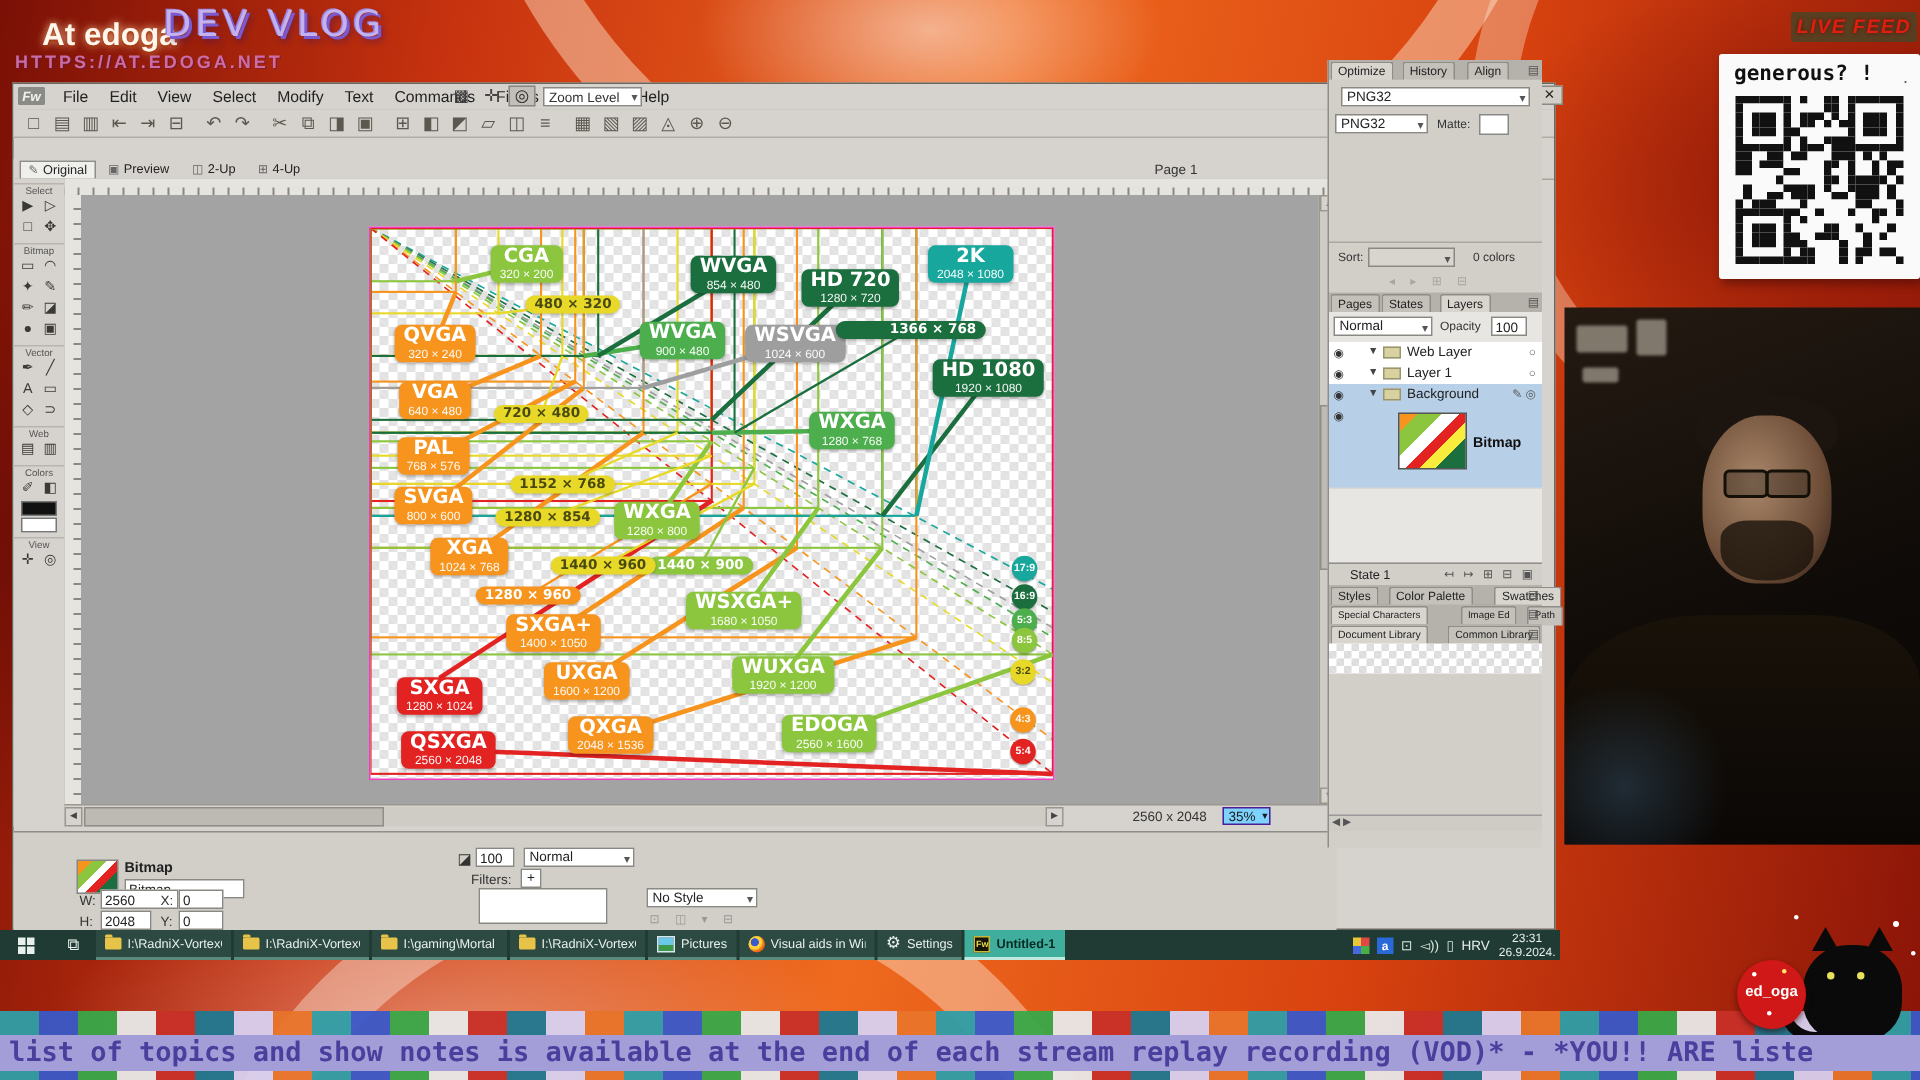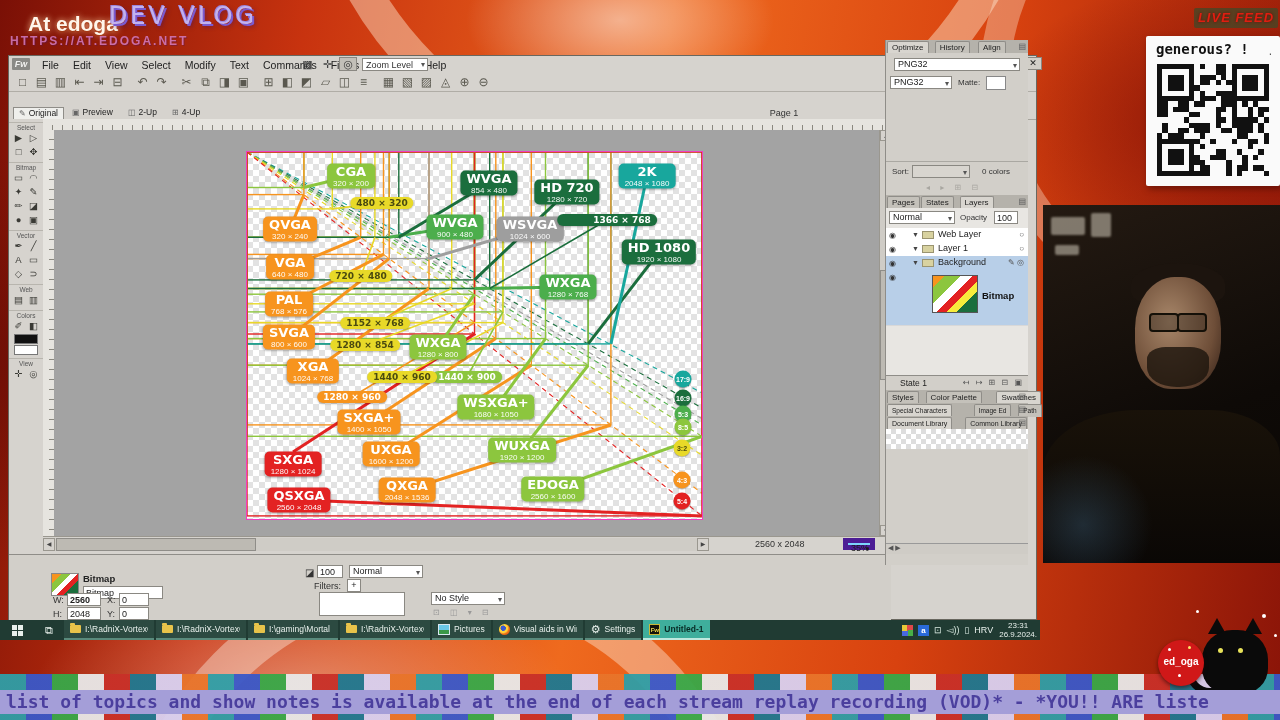--- a/index.html
+++ b/index.html
@@ -86,21 +86,21 @@
   #rulerleft{left:34px;top:74px;width:11px;height:406px;background:#e6e4df;border-right:1px solid #9a978f;
     background-image:repeating-linear-gradient(180deg,transparent 0 9px,#8a887f 9px 10px);background-size:5px 10px;background-position:6px 0;background-repeat:repeat-y;}
   #canvas{left:45px;top:74px;width:825px;height:406px;background:#a3a3a3;overflow:hidden;}
   #vscroll{left:870px;top:74px;width:12px;height:406px;background:#cfccc6;border-left:1px solid #9a978f;}
   .scr-arrow{position:absolute;width:12px;height:11px;font-size:6px;text-align:center;line-height:11px;color:#444;background:#d6d3ce;border:1px solid #9a978f;box-sizing:border-box;}
   #vthumb{position:absolute;left:0;top:140px;width:12px;height:110px;background:#bdbab3;border:1px solid #8f8d88;box-sizing:border-box;}
   #bottombar{left:34px;top:480px;width:848px;height:15px;background:#d6d3ce;border-top:1px solid #9a978f;}
   #hscroll{position:absolute;left:0;top:1px;width:666px;height:13px;background:#cfccc6;}
   #hthumb{position:absolute;left:13px;top:0;width:200px;height:13px;background:#bdbab3;border:1px solid #8f8d88;box-sizing:border-box;}
   #statussize{position:absolute;left:712px;top:2px;font-size:9px;color:#333;}
-  #statuszoom{position:absolute;left:800px;top:1px;width:32px;height:12px;border:5px solid #4c1d95;font-size:9px;line-height:11px;padding-left:3px;background:#7dd3fc;box-sizing:border-box;}
+  #statuszoom{position:absolute;left:772px;top:1px;width:32px;height:12px;border:1px solid #4c1d95;font-size:9px;line-height:11px;padding-left:3px;background:#7dd3fc;box-sizing:border-box;}
   #statuszoom::after{content:"▾";position:absolute;right:1px;font-size:7px;}
   
   #chart{left:192px;top:21px;width:455px;height:367px;border:1px solid #ee3fc0;box-sizing:content-box;
     background-color:#fff;
     background-image:linear-gradient(45deg,#e2e2e2 25%,transparent 25%,transparent 75%,#e2e2e2 75%),linear-gradient(45deg,#e2e2e2 25%,transparent 25%,transparent 75%,#e2e2e2 75%);
     background-size:12px 12px;background-position:0 0,6px 6px;}
   #chartsvg{position:absolute;left:0;top:0;}
   .res-label{position:absolute;transform:translate(-50%,-50%);border-radius:5px;padding:1px 6px;text-align:center;color:#fff;box-shadow:0 1px 2px rgba(0,0,0,.25);white-space:nowrap;}
   .rl-name{font-size:13px;font-weight:bold;font-family:"DejaVu Sans",sans-serif;line-height:14px;}
   .rl-size{font-size:8px;line-height:9px;opacity:.95;}
@@ -983,21 +983,21 @@
       </div>
       <div id="statussize">2560 x 2048</div>
       <div id="statuszoom">35%</div>
     </div>
 
     <div id="proppanel" class="abs">
       <div id="propthumb" class="abs"></div>
       <div id="objlabel" class="abs">Bitmap</div>
       <input class="tin" style="left: 74px; top: 31px; width: 80px;" value="Bitmap">
       <span class="plab" style="left:44px;top:40px">W:</span>
-      <input class="tin" style="left: 58px; top: 38px; width: 34px; font-weight: bold;" value="2560">
+      <input class="tin" style="left: 58px; top: 38px; width: 52px;" value="2560">
       <span class="plab" style="left:98px;top:40px">X:</span>
       <input class="tin" style="left: 110px; top: 38px; width: 30px;" value="0">
       <span class="plab" style="left:44px;top:54px">H:</span>
       <input class="tin" style="left: 58px; top: 52px; width: 34px;" value="2048">
       <span class="plab" style="left:98px;top:54px">Y:</span>
       <input class="tin" style="left: 110px; top: 52px; width: 30px;" value="0">
       <span class="plab" style="left:296px;top:12px;font-size:10px">◪</span>
       <input class="tin" style="left: 308px; top: 10px; width: 26px;" value="100">
       <div class="combo" style="left:340px;top:10px;width:74px">Normal</div>
       <span class="plab" style="left:305px;top:26px">Filters:</span>

